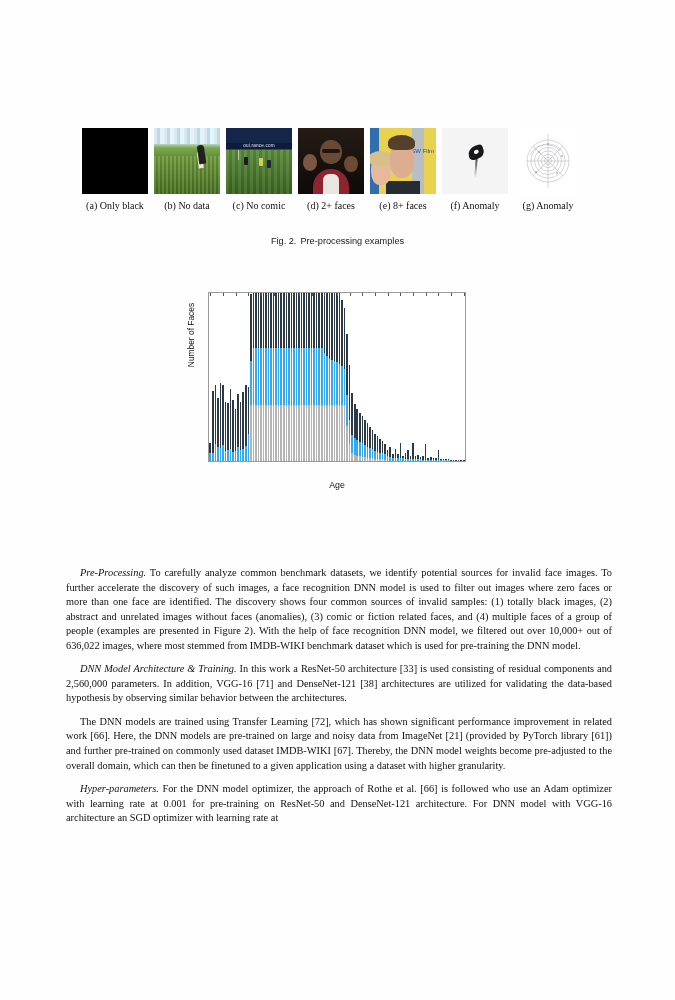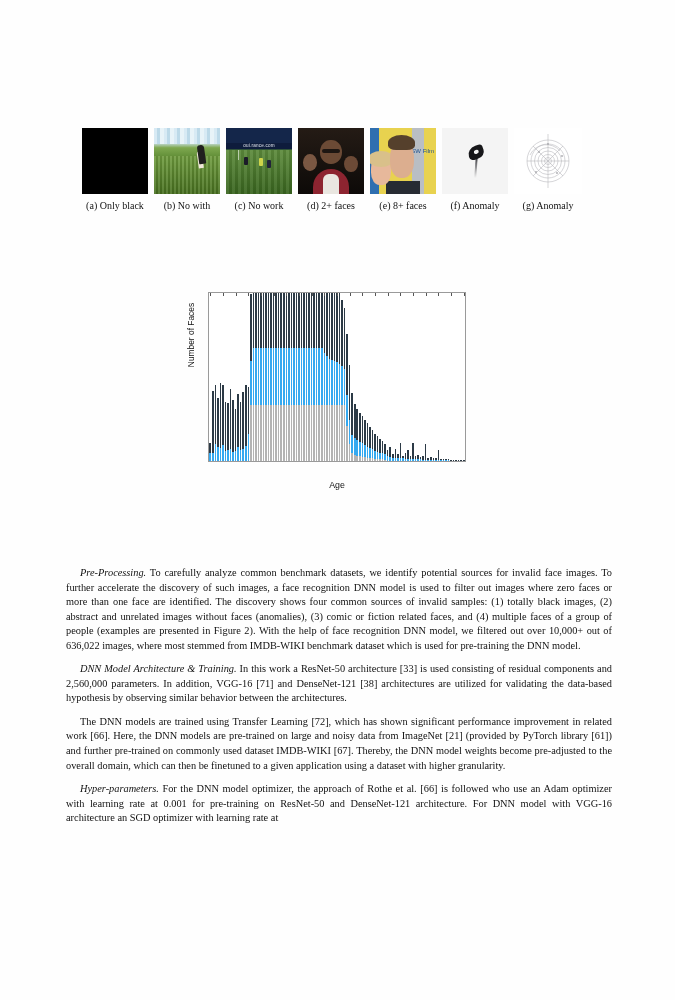--- a/index.html
+++ b/index.html
@@ -392,29 +392,32 @@
             <circle cx="43" cy="45" r="0.9"></circle>
             <circle cx="25" cy="24" r="0.9"></circle>
           </g>
         </svg>
       </div>
 
     </div>
 
     <div class="capsrow">
       <div class="cap">(a) Only black</div>
-      <div class="cap">(b) No with</div>
-      <div class="cap">(c) No work</div>
+      <div class="cap">(b) No data</div>
+      <div class="cap">(c) No comic</div>
       <div class="cap">(d) 2+ faces</div>
       <div class="cap">(e) 8+ faces</div>
       <div class="cap">(f) Anomaly</div>
       <div class="cap wide">(g) Anomaly</div>
     </div>
   </div>
 
+  <div class="figcap" id="fig2cap">
+    <span class="lbl">Fig. 2.</span><span>Pre-processing examples</span>
+  </div>
 
   <div class="chartwrap">
     <div class="chart-inner">
       <div class="ylabel">Number of Faces</div>
       <div class="plot-frame">
         <div class="bars" id="bars">
             <div class="bar" style="left: 0.481584px; width: 1.57149px;">
               <div class="seg seg-cauc" style="height: 7.84px;"></div>
               <div class="seg seg-asian" style="height: 10.64px;"></div>
             </div>

